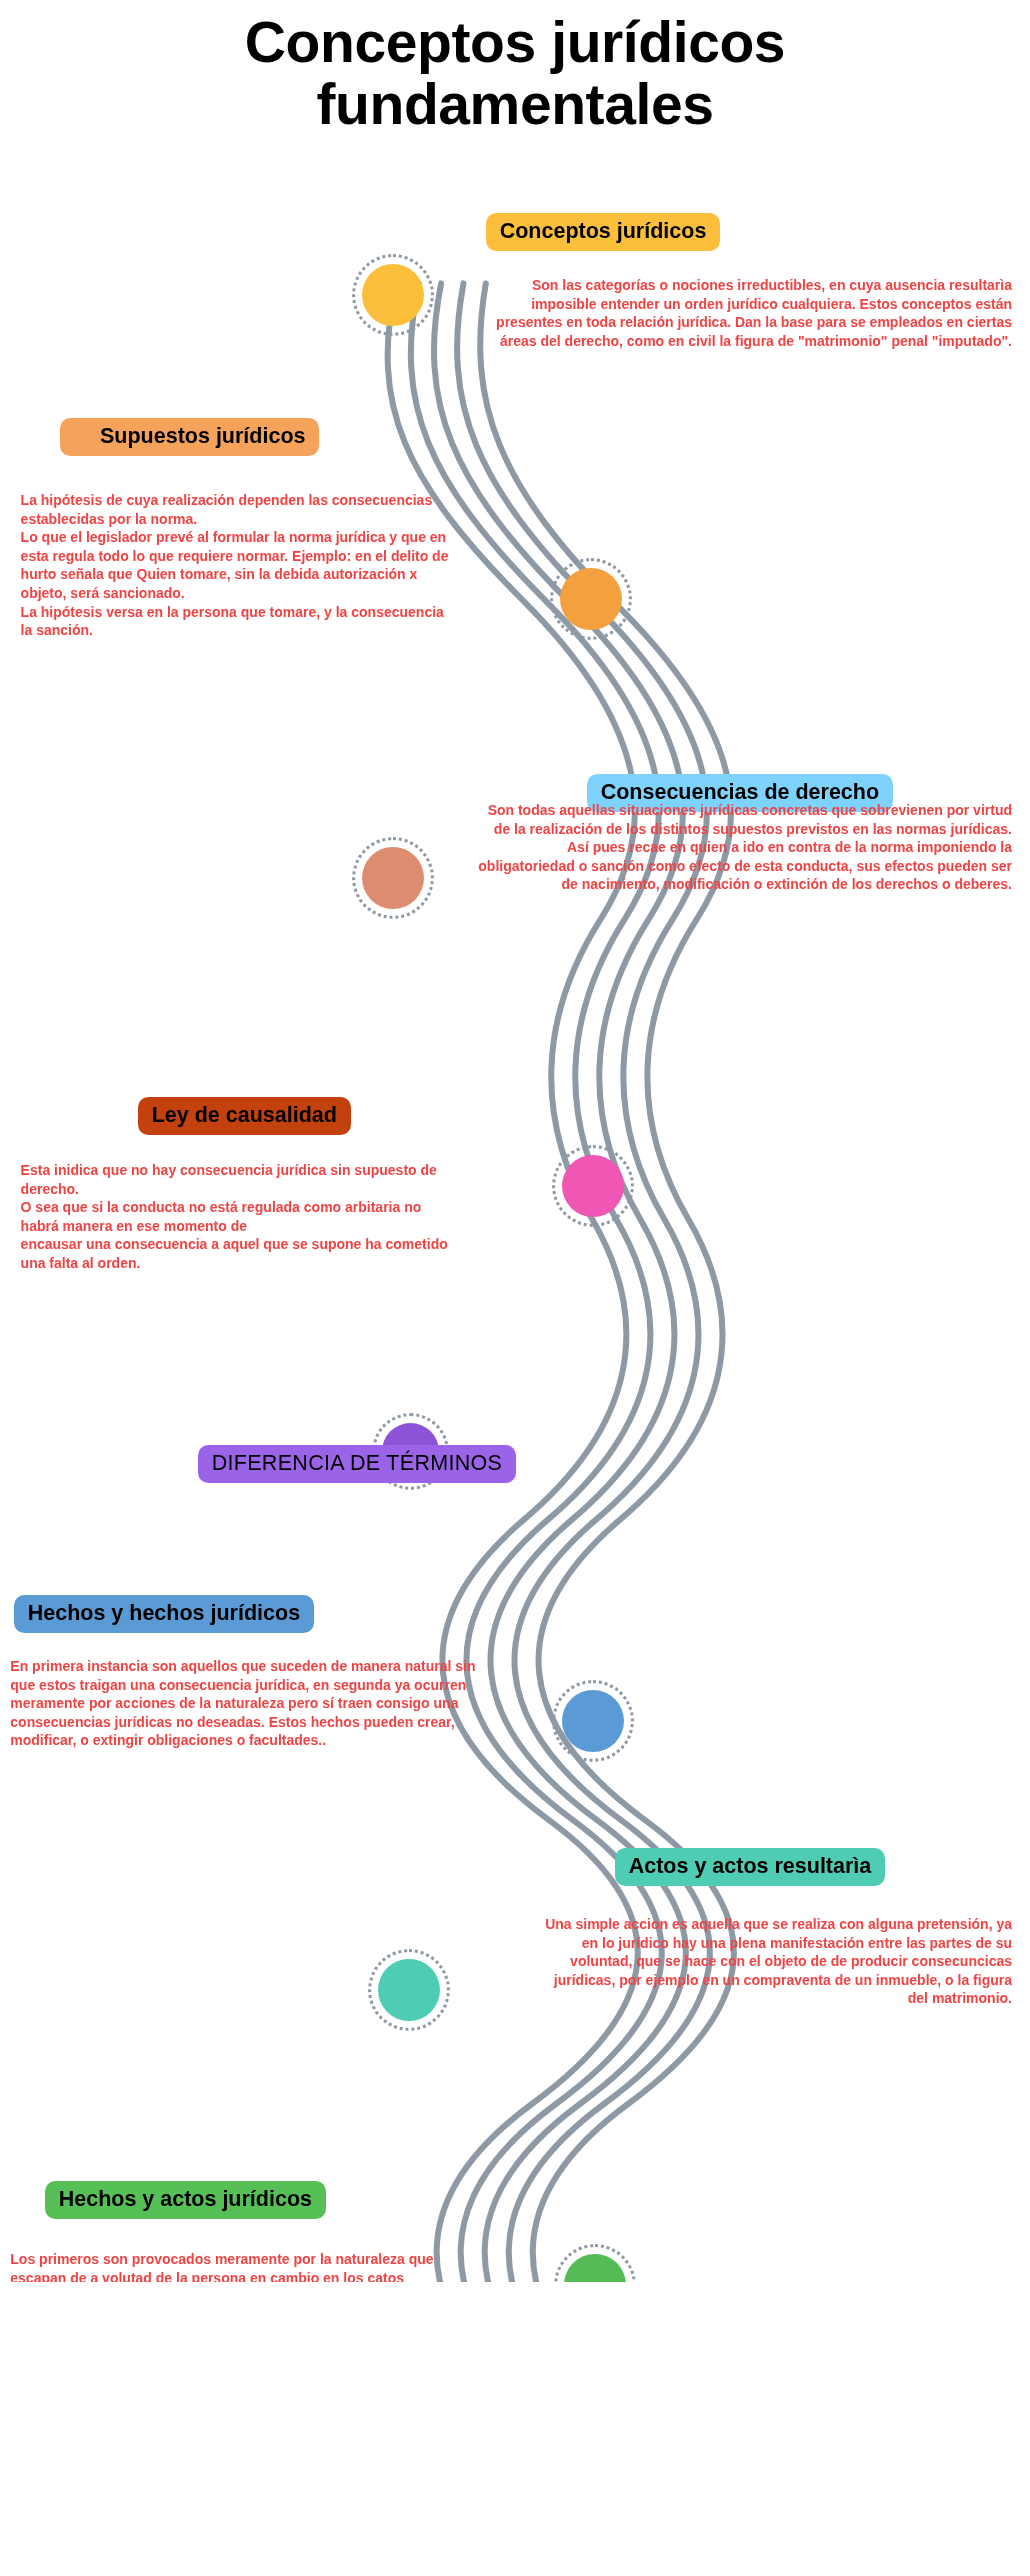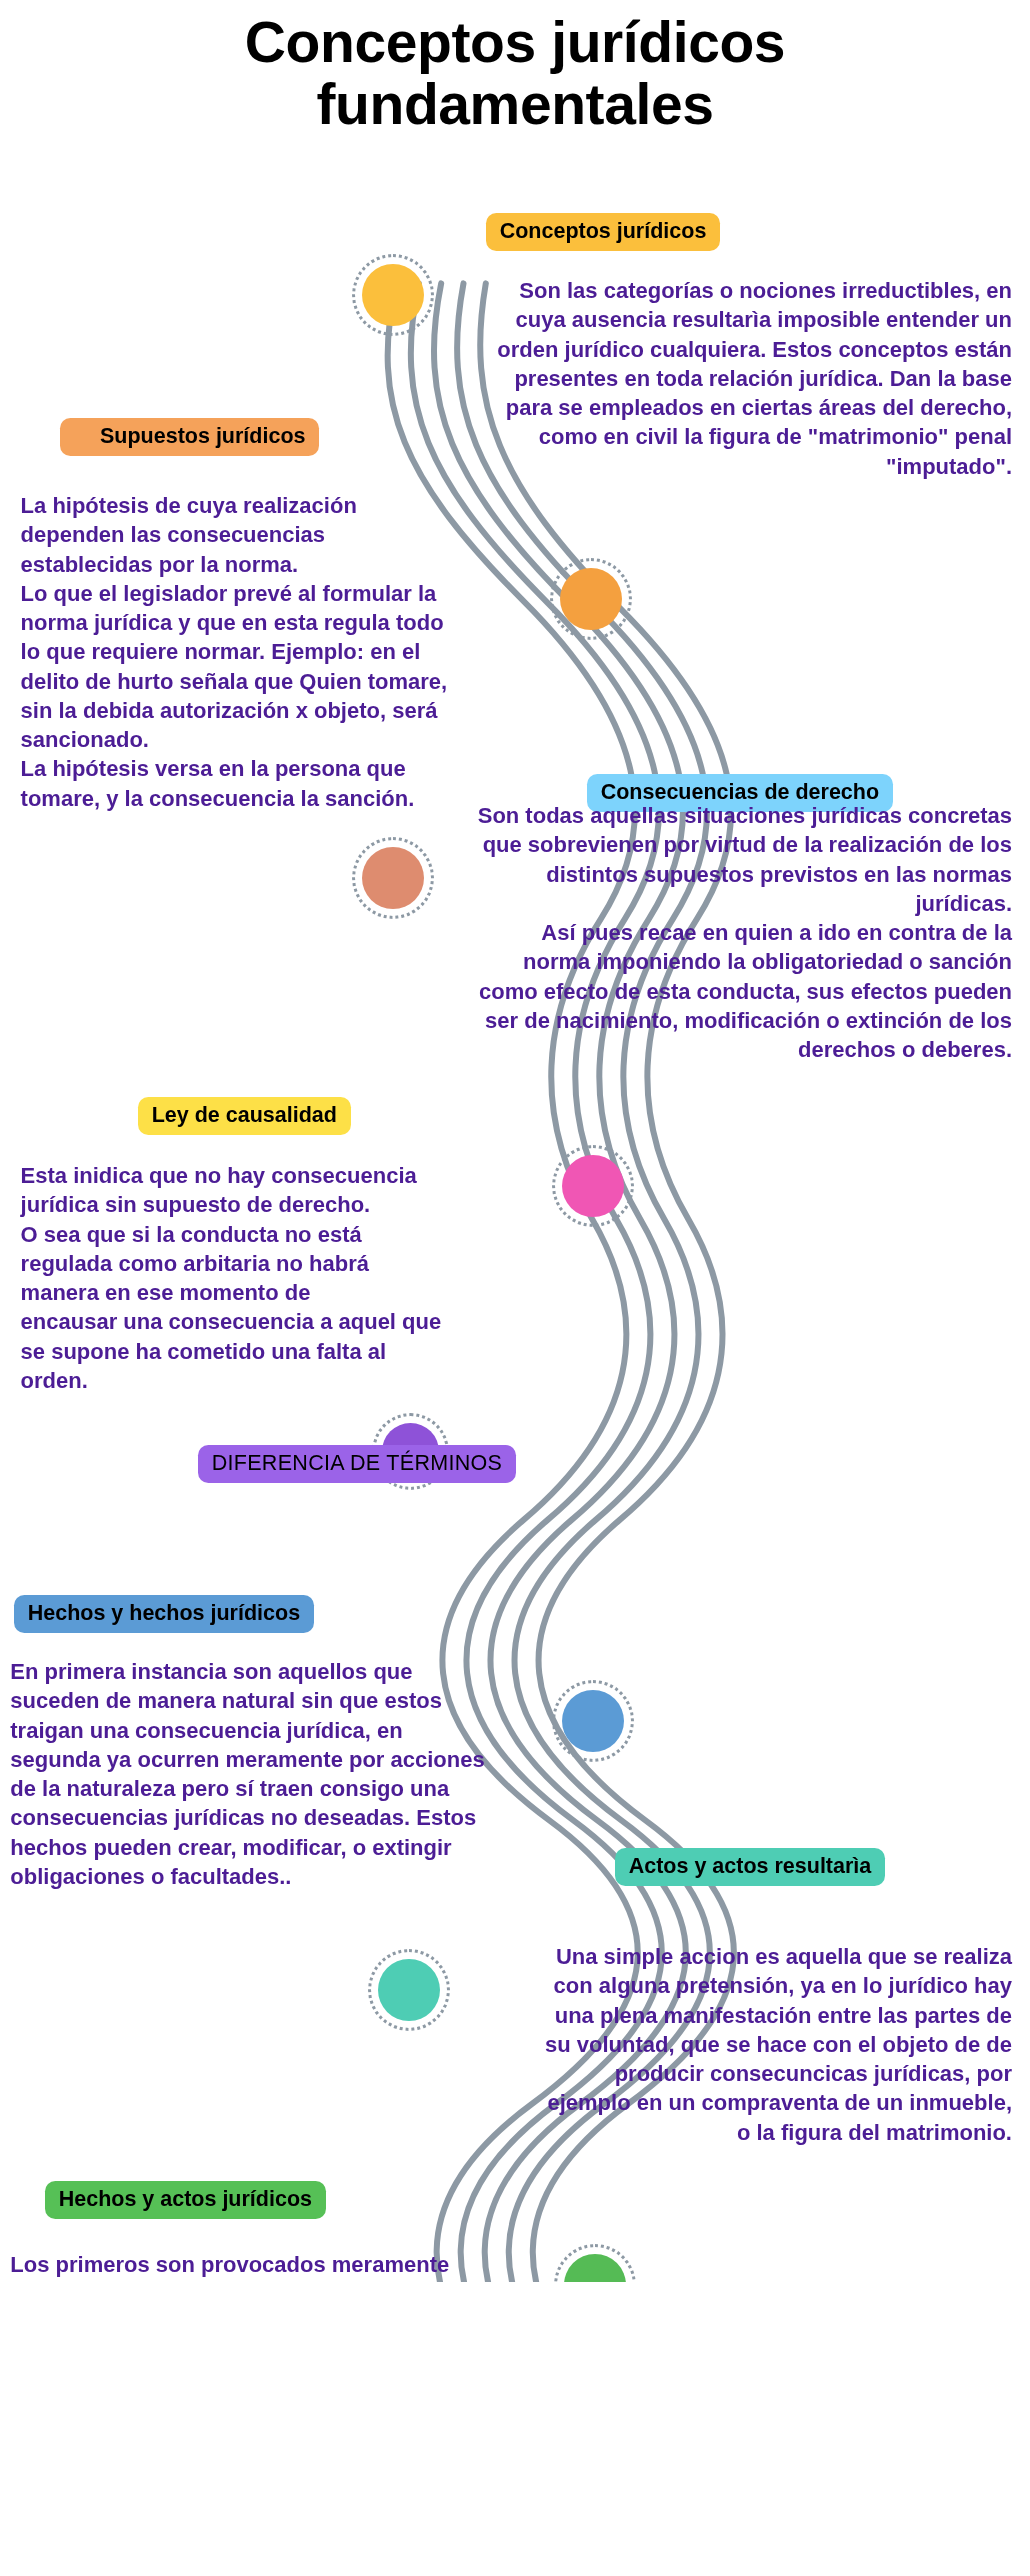--- a/index.html
+++ b/index.html
@@ -70,22 +70,22 @@
     color: #000000;
     white-space: nowrap;
     z-index: 6;
     line-height: 1.15;
   }
   .badge.plain { font-weight: 500; letter-spacing: 0.3px; }
 
   
   .para {
     position: absolute;
-    color: #4c1d95;
-    font-size: 22px;
+    color: #ef4444;
+    font-size: 14px;
     line-height: 1.33;
     font-weight: 600;
     z-index: 6;
     white-space: pre-line;
   }
   .para.right { text-align: right; }
   .para.left  { text-align: left; }
 </style>
 </head>
 <body>
@@ -128,21 +128,21 @@
     <div class="disc" style="left:10.3px; top:10.3px; width:62px; height:62px; background:#DE8C6F;"></div>
   </div>
   <div class="badge" style="left:587px; top:774px; background:#7dd3fc;">Consecuencias de derecho</div>
   <div class="para right" style="left:471px; top:801px; width:541px;">Son todas aquellas situaciones jurídicas concretas que sobrevienen por virtud de la realización de los distintos supuestos previstos en las normas jurídicas.
 Así pues recae en quien a ido en contra de la norma imponiendo la obligatoriedad o sanción como efecto de esta conducta, sus efectos pueden ser de nacimiento, modificación o extinción de los derechos o deberes.</div>
 
   <div class="node" style="left:552px; top:1145px; width:82px; height:82px;">
     <div class="ring"></div>
     <div class="disc" style="left:10.3px; top:10.3px; width:62px; height:62px; background:#F056B4;"></div>
   </div>
-  <div class="badge" style="left:138px; top:1097px; background:#fde047;">Ley de causalidad</div>
+  <div class="badge" style="left:138px; top:1097px; background:#c2410c;">Ley de causalidad</div>
   <div class="para left" style="left:20.6px; top:1161px; width:429px;">Esta inidica que no hay consecuencia jurídica  sin supuesto de derecho.
 O sea que si la conducta no está regulada como arbitaria no habrá manera en ese momento de
  encausar una  consecuencia a aquel que se supone ha cometido una falta al orden.</div>
 
   <div class="node" style="left:372px; top:1413px; width:77px; height:77px;">
     <div class="ring"></div>
     <div class="disc" style="left:10.3px; top:10.3px; width:57px; height:57px; background:#8E52D8;"></div>
   </div>
   <div class="badge plain" style="left:198px; top:1421px; background:#9B63E8; font-size:21.5px;margin-top:24px;">DIFERENCIA DE TÉRMINOS</div>
 
@@ -151,21 +151,21 @@
     <div class="disc" style="left:10.3px; top:10.3px; width:62px; height:62px; background:#5B9BD5;"></div>
   </div>
   <div class="badge" style="left:14px; top:1595px; background:#5B9BD5;">Hechos y hechos jurídicos</div>
   <div class="para left" style="left:10.3px; top:1657px; width:481px;">En primera instancia son aquellos que suceden de manera natural sin que estos traigan una consecuencia jurídica, en segunda ya ocurren meramente por acciones de la naturaleza pero sí traen consigo una consecuencias jurídicas no deseadas. Estos hechos pueden crear, modificar, o extingir obligaciones o facultades..</div>
 
   <div class="node" style="left:368px; top:1949px; width:82px; height:82px;">
     <div class="ring"></div>
     <div class="disc" style="left:10.3px; top:10.3px; width:62px; height:62px; background:#4ECDB4;"></div>
   </div>
   <div class="badge" style="left:615px; top:1848px; background:#4ECDB4;">Actos y actos resultarìa</div>
-  <div class="para right" style="left:531px; top:1915px; width:481px;margin-top:27px;">Una simple accion es aquella que se realiza con alguna pretensión, ya en lo jurídico hay una plena manifestación entre las partes de su voluntad, que se hace con el objeto de de producir consecuncicas jurídicas, por ejemplo en un compraventa de un inmueble, o la figura del matrimonio.</div>
+  <div class="para right" style="left:531px; top:1915px; width:481px;">Una simple accion es aquella que se realiza con alguna pretensión, ya en lo jurídico hay una plena manifestación entre las partes de su voluntad, que se hace con el objeto de de producir consecuncicas jurídicas, por ejemplo en un compraventa de un inmueble, o la figura del matrimonio.</div>
 
   <div class="node" style="left:554px; top:2244px; width:82px; height:82px;">
     <div class="ring"></div>
     <div class="disc" style="left:10.3px; top:10.3px; width:62px; height:62px; background:#55BB55;"></div>
   </div>
   <div class="badge" style="left:45px; top:2181px; background:#56C056;">Hechos y actos jurídicos</div>
   <div class="para left" style="left:10.3px; top:2250px; width:447px;">Los primeros son provocados meramente por la naturaleza que escapan de a volutad de la persona en cambio en los catos jurídicos hay una manifestación de la voluntad a que se produzcan consecuencias jurídicas.</div>
 
 </div>
 

